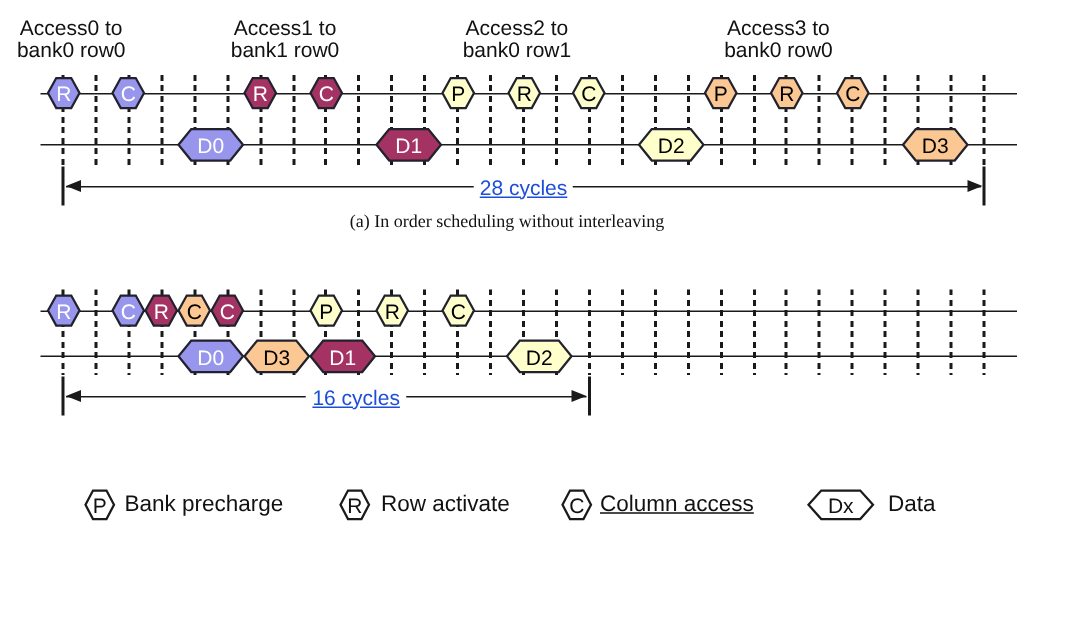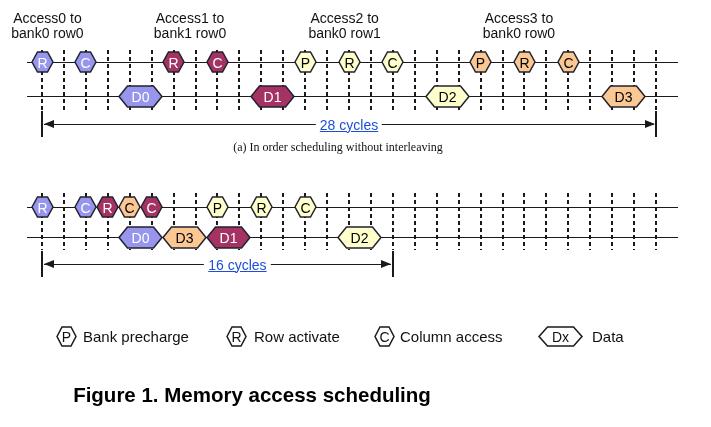--- a/index.html
+++ b/index.html
@@ -229,21 +229,20 @@
       <div class="legend-label" style="left: 83px; top: 336px;">Bank precharge</div>
       <svg width="21" height="21" style="position: absolute; left: 226px; top: 325.5px; overflow: visible;">
         <polygon points="1,10.5 6,1 15,1 20,10.5 15,20 6,20" fill="#ffffff" stroke="#1a1a1a" stroke-width="1.5"></polygon>
         <text x="10.5" y="11" text-anchor="middle" dominant-baseline="central" fill="#111111" font-family="&quot;Liberation Sans&quot;, sans-serif" font-size="14">R</text>
       </svg>
       <div class="legend-label" style="left: 254px; top: 336px;">Row activate</div>
       <svg width="21" height="21" style="position: absolute; left: 374px; top: 325.5px; overflow: visible;">
         <polygon points="1,10.5 6,1 15,1 20,10.5 15,20 6,20" fill="#ffffff" stroke="#1a1a1a" stroke-width="1.5"></polygon>
         <text x="10.5" y="11" text-anchor="middle" dominant-baseline="central" fill="#111111" font-family="&quot;Liberation Sans&quot;, sans-serif" font-size="14">C</text>
       </svg>
-      <div class="legend-label" style="left: 400px; top: 336px;">Column access</div>
+      <div class="legend-label" style="left: 400px; top: 336px; text-decoration: underline;">Column access</div>
       <svg width="45" height="21" style="position: absolute; left: 538px; top: 325.5px; overflow: visible;">
         <polygon points="1,10.5 9.5,1 35.5,1 44,10.5 35.5,20 9.5,20" fill="#ffffff" stroke="#1a1a1a" stroke-width="1.5"></polygon>
         <text x="22.5" y="11" text-anchor="middle" dominant-baseline="central" fill="#111111" font-family="&quot;Liberation Sans&quot;, sans-serif" font-size="14">Dx</text>
       </svg>
       <div class="legend-label" style="left: 592px; top: 336px;">Data</div>
     </div>
-  <div id="fig-caption">Figure 1. Memory access scheduling</div>
 </div>
 
 </body></html>

